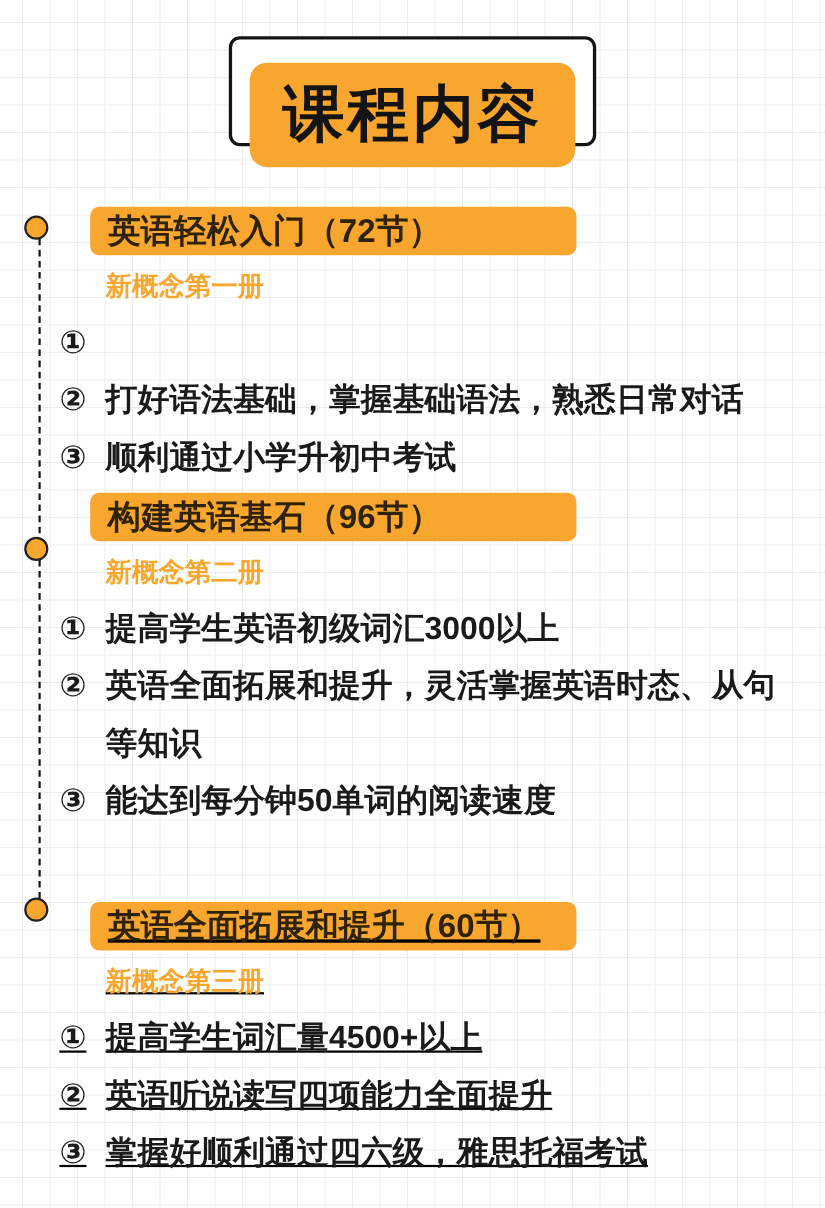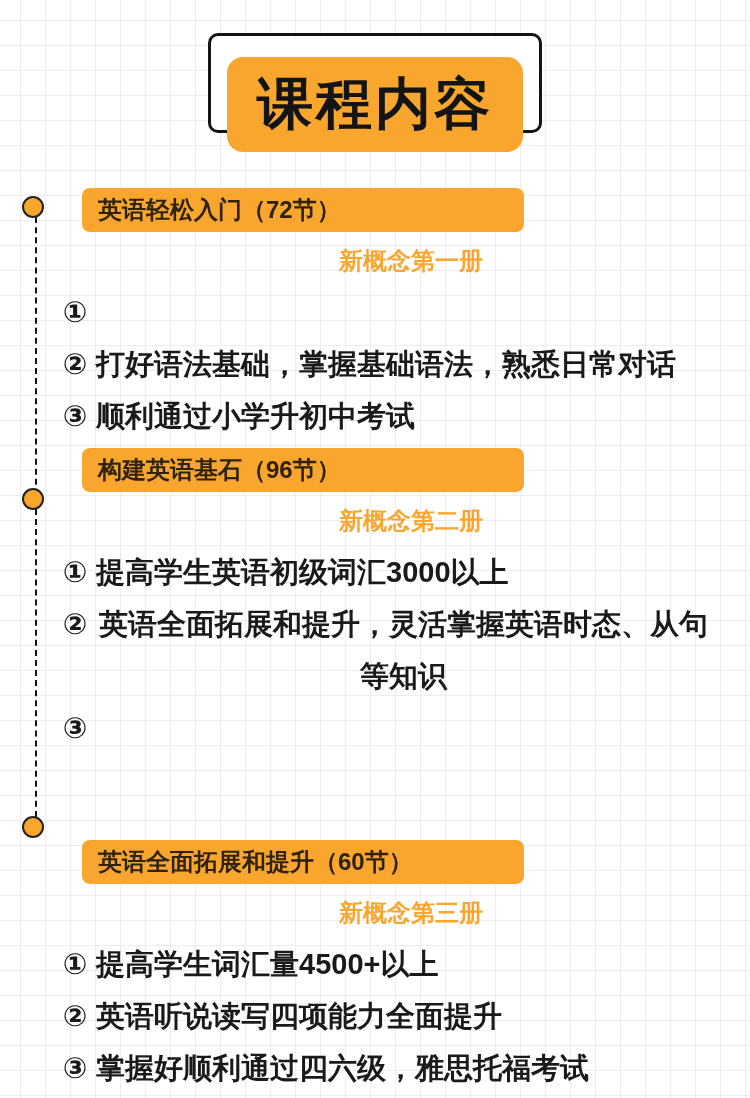--- a/index.html
+++ b/index.html
@@ -2,21 +2,21 @@
 <html style="--accent: #F9A62E; --badge-text: #2E2208; --item-text: #1A1A1A; --grid: #EDEDF0;"><head>
 <meta charset="utf-8">
 <style>
   :root{
     --accent:#F9A62E;
     --badge-text:#2E2208;
     --item-text:#1A1A1A;
     --grid:#EDEDF0;
     --ink:#141414;
   }
-  *{margin:0;padding:0;box-sizing:border-box;text-align:center;}
+  *{margin:0;padding:0;box-sizing:border-box;}
   html,body{background:#fff;}
   body{font-family:"Liberation Sans","DejaVu Sans",sans-serif;}
   .page{
     position:relative;
     width:750px;height:1098px;
     overflow:hidden;
     background-color:#ffffff;
     background-image:
       linear-gradient(var(--grid) 1px, transparent 1px),
       linear-gradient(90deg, var(--grid) 1px, transparent 1px);
@@ -46,27 +46,27 @@
     background:var(--accent);border:2px solid #222222;
   }
   .dot-1{top:196px;}
   .dot-2{top:488px;}
   .dot-3{top:816px;}
 
   
   .section{position:absolute;left:82px;width:644px;}
   .section-1{top:188px;}
   .section-2{top:448px;}
-  .section-3{top:840px;}
+  .section-3{top:820px;text-decoration:underline;}
   .section-badge{
     width:442px;height:44px;
     background:var(--accent);border-radius:8px;
     display:flex;align-items:center;
     padding-left:16px;
-    font-size:24px;font-weight:bold;color:var(--badge-text);
+    font-size:30px;font-weight:bold;color:var(--badge-text);
   }
   .section-subtitle{
     margin:11px 0 0 14px;height:36px;line-height:36px;
     font-size:24px;font-weight:bold;color:var(--accent);
   }
   .items{margin-top:7px;margin-left:-28px;}
   .item{
     display:flex;align-items:flex-start;
     font-size:29px;font-weight:bold;color:var(--item-text);
     line-height:52px;
@@ -116,20 +116,21 @@
       <div class="item">
         <span class="item-num">①</span>
         <span class="item-text">提高学生英语初级词汇3000以上</span>
       </div>
       <div class="item">
         <span class="item-num">②</span>
         <span class="item-text">英语全面拓展和提升，灵活掌握英语时态、从句等知识</span>
       </div>
       <div class="item">
         <span class="item-num">③</span>
+        <span class="item-text">能达到每分钟50单词的阅读速度</span>
       </div>
     </div>
   </div>
 
   <div class="section section-3">
     <div class="section-badge">英语全面拓展和提升（60节）</div>
     <div class="section-subtitle">新概念第三册</div>
     <div class="items">
       <div class="item">
         <span class="item-num">①</span>

